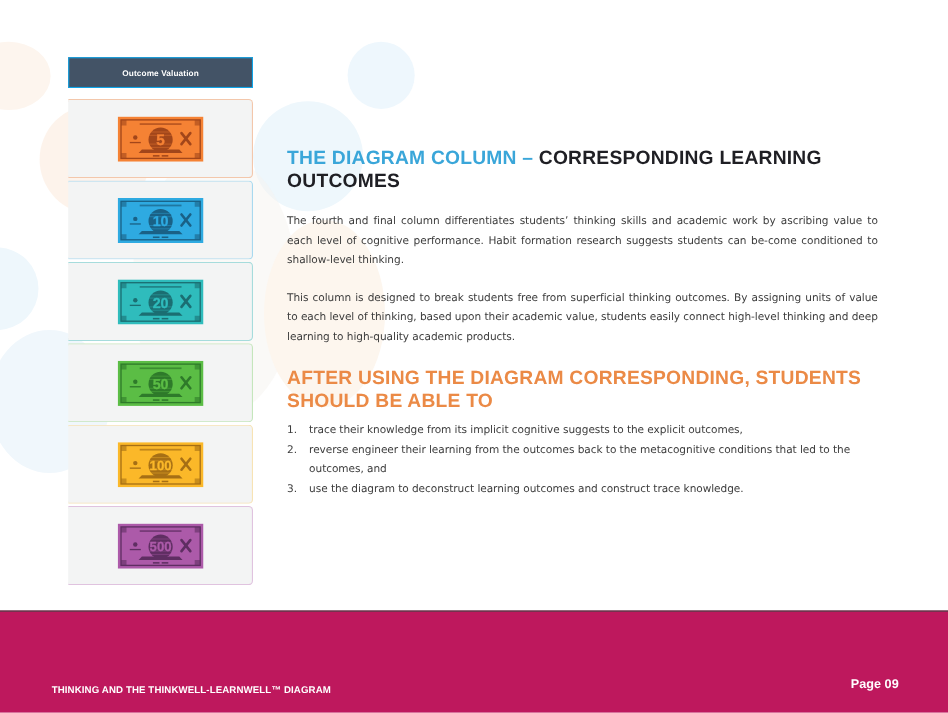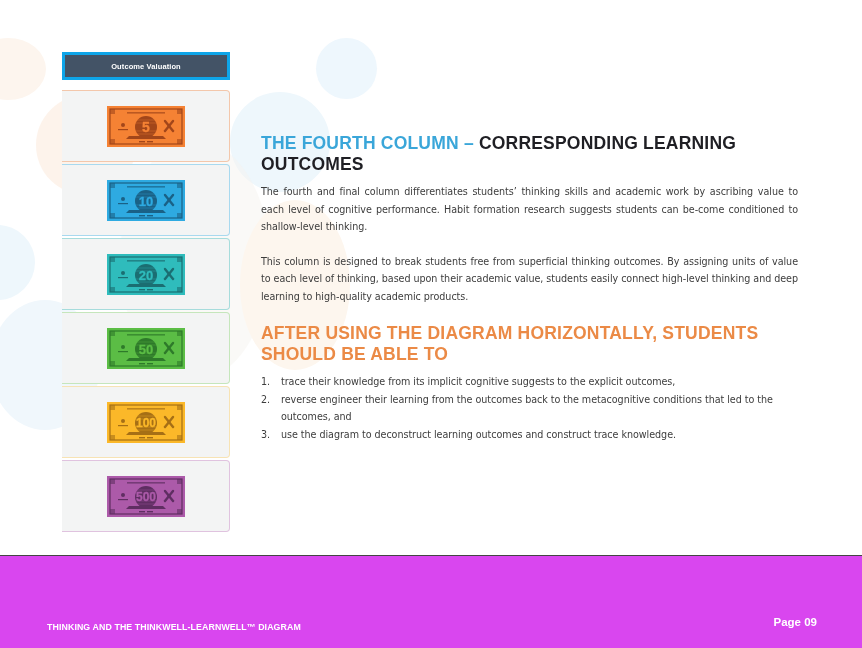--- a/index.html
+++ b/index.html
@@ -18,21 +18,21 @@
     .c6 { left: -10px; top: 300px; width: 110px; height: 130px; background: #f0f7fc; border-radius: 50%; }
     .c7 { left: 120px; top: 140px; width: 150px; height: 240px; background: #f6f3ef; opacity: .5; border-radius: 50%; }
     .c8 { left: 240px; top: 200px; width: 110px; height: 170px; background: #fdf6ee; border-radius: 50%; }
 
     
     .valuation { position: absolute; left: 62px; top: 52px; width: 168px; }
     .valuation-header {
       height: 28px; background: #435366; color: #ffffff;
       font-family: "Liberation Sans", sans-serif; font-size: 7.5px; font-weight: bold;
       display: flex; align-items: center; justify-content: center; letter-spacing: .1px;
-      border: 3px solid #0ea5e9;
+      border: 1px solid #0ea5e9;
     }
     .rows { margin-top: 10px; }
     .val-row {
       height: 72px; margin-bottom: 2px; background: #f3f4f4;
       border: 1px solid #ddd; border-left: none; border-radius: 0 4px 4px 0;
       display: flex; align-items: center; justify-content: center; position: relative;
     }
     .bill {
       width: 78px; height: 41px; position: relative; border-radius: 1px;
     }
@@ -40,38 +40,38 @@
 
     
     .content { position: absolute; left: 261px; top: 133px; width: 537px; }
     .h1 {
       font-family: "Liberation Sans", sans-serif; font-weight: bold; font-size: 17.5px;
       line-height: 21px; color: #1f1f24; letter-spacing: .2px;
     }
     .h1 .accent { color: #3aa6d9; }
     .p {
       font-family: "DejaVu Sans", sans-serif; font-size: 9.6px; line-height: 17.5px;
-      color: #3c3c3c; text-align: justify; margin-top: 8px; letter-spacing: -.05px;
+      color: #3c3c3c; text-align: justify; margin-top: 18px; letter-spacing: -.05px;
     }
     .p + .p { margin-top: 17px; }
     .h2 {
       font-family: "Liberation Sans", sans-serif; font-weight: bold; font-size: 17.5px;
       line-height: 21px; color: #eb8a46; margin-top: 18px; letter-spacing: .2px;
     }
     ol.list { list-style: none; margin-top: 8px; }
     ol.list li {
       font-family: "DejaVu Sans", sans-serif; font-size: 9.6px; line-height: 17.5px;
       color: #3c3c3c; display: flex; letter-spacing: -.05px;
     }
     ol.list li .num { width: 20px; flex: 0 0 20px; }
 
     
     .footer {
       position: absolute; left: 0; top: 555px; width: 862px; height: 93px;
-      background: #d946ef; border-top: 1px solid #444;
+      background: #be185d; border-top: 1px solid #444;
     }
     .footer-title {
       position: absolute; left: 47px; top: 66px; color: #ffffff;
       font-family: "Liberation Sans", sans-serif; font-weight: bold; font-size: 8.8px; letter-spacing: .1px;
     }
     .footer-page {
       position: absolute; right: 45px; top: 60px; color: #ffffff;
       font-family: "Liberation Sans", sans-serif; font-weight: bold; font-size: 11.5px;
     }
   </style>
@@ -252,25 +252,25 @@
               </g>
               <text x="39" y="25.32" text-anchor="middle" font-family="Liberation Sans, sans-serif" font-weight="bold" font-size="12" fill="#ac5aa9" stroke="#ac5aa9" stroke-width=".3">500</text>
             </svg>
           </div>
         </div>
       </div>
   </div>
 
   <div class="content">
     <h1 class="h1">
-      <span class="accent">THE FOURTH COLUMN – </span><span>CORRESPONDING LEARNING OUTCOMES</span>
+      <span class="accent">THE DIAGRAM COLUMN – </span><span>CORRESPONDING LEARNING OUTCOMES</span>
     </h1>
     <p class="p">The fourth and final column differentiates students’ thinking skills and academic work by ascribing value to each level of cognitive performance. Habit formation research suggests students can be-come conditioned to shallow-level thinking.</p>
     <p class="p">This column is designed to break students free from superficial thinking outcomes. By assigning units of value to each level of thinking, based upon their academic value, students easily connect high-level thinking and deep learning to high-quality academic products.</p>
-    <h2 class="h2">AFTER USING THE DIAGRAM HORIZONTALLY, STUDENTS SHOULD BE ABLE TO</h2>
+    <h2 class="h2">AFTER USING THE DIAGRAM CORRESPONDING, STUDENTS SHOULD BE ABLE TO</h2>
     <ol class="list">
       <li>
         <span class="num">1.</span>
         <span>trace their knowledge from its implicit cognitive suggests to the explicit outcomes,</span>
       </li>
       <li>
         <span class="num">2.</span>
         <span>reverse engineer their learning from the outcomes back to the metacognitive conditions that led to the outcomes, and</span>
       </li>
       <li>

